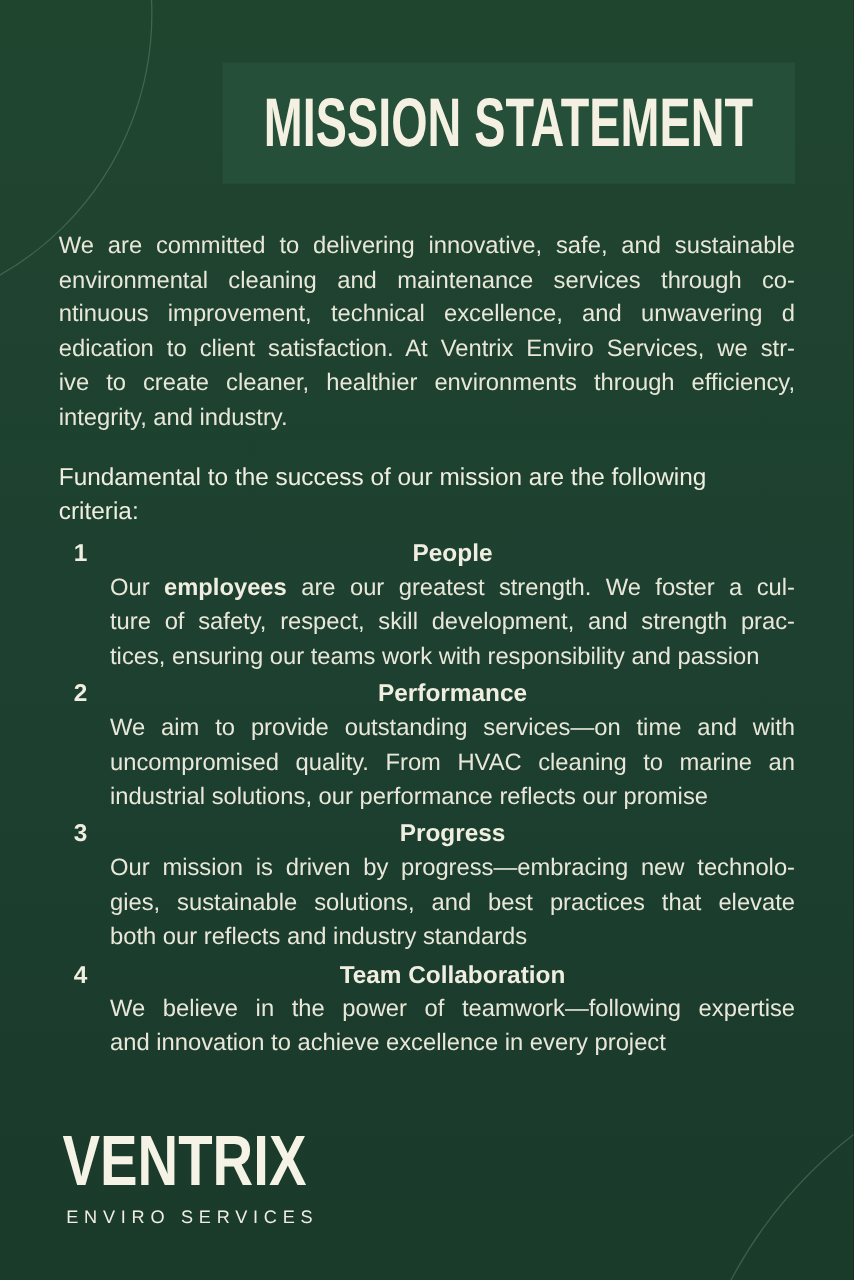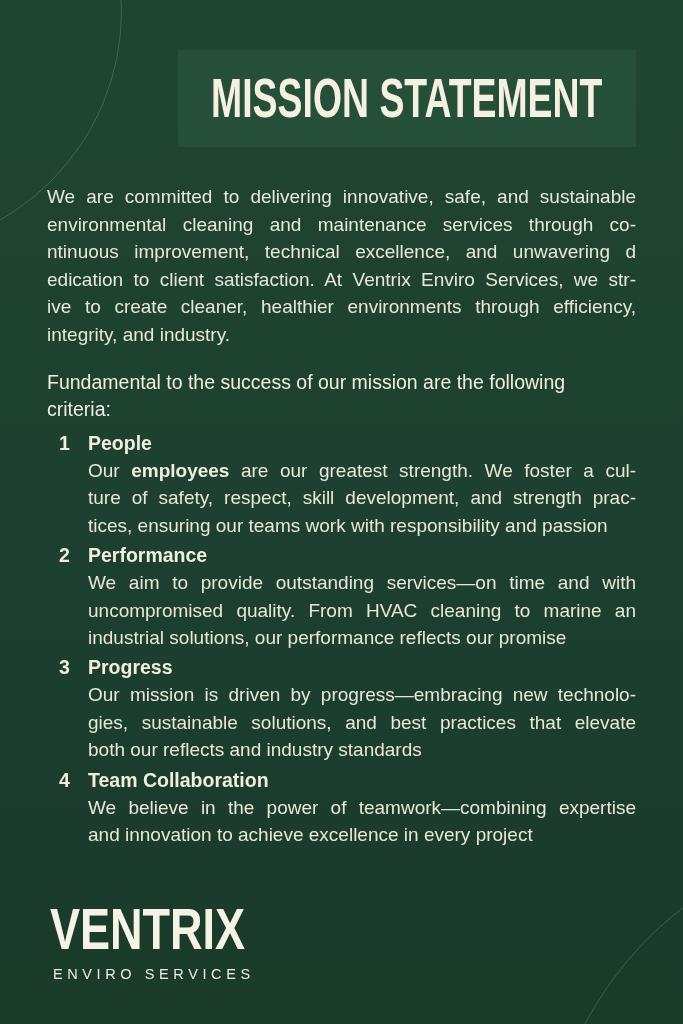--- a/index.html
+++ b/index.html
@@ -41,21 +41,21 @@
     color:#f0eee0;
   }
   .criteria-heading .line{text-align:left;text-align-last:left;}
   .list{position:absolute;left:48px;top:430px;width:588px;}
   .item{display:grid;grid-template-columns:40px 1fr;margin-bottom:3px;}
   .num{
     font-weight:700;font-size:19.5px;line-height:27px;
     padding-left:11px;color:#f0eee0;
   }
   .item-heading{
-    font-weight:700;font-size:19.5px;line-height:27px;color:#f0eee0;
+    font-weight:700;font-size:19.5px;line-height:27px;color:#f0eee0;text-align:center;
   }
   .item-body{font-size:19px;line-height:27.4px;}
   .item-body .b{font-weight:700;color:#f0eee0;}
   .logo{position:absolute;left:50px;top:901px;}
   .logo-name{
     font-weight:700;font-size:57px;line-height:1;
     color:#f5f2e6;white-space:nowrap;
     transform:scaleX(0.79);transform-origin:left;
   }
   .logo-tagline{
@@ -126,21 +126,21 @@
             <div class="line">both our reflects and industry standards</div>
           </div>
       </div>
     </div>
 
     <div class="item">
       <div class="num">4</div>
       <div class="content">
         <div class="item-heading">Team Collaboration</div>
         <div class="item-body just">
-            <div class="line">We believe in the power of teamwork—combining expertise</div>
+            <div class="line">We believe in the power of teamwork—following expertise</div>
             <div class="line">and innovation to achieve excellence in every project</div>
           </div>
       </div>
     </div>
 
   </div>
 
   <div class="logo">
     <div class="logo-name">VENTRIX</div>
     <div class="logo-tagline">ENVIRO SERVICES</div>

